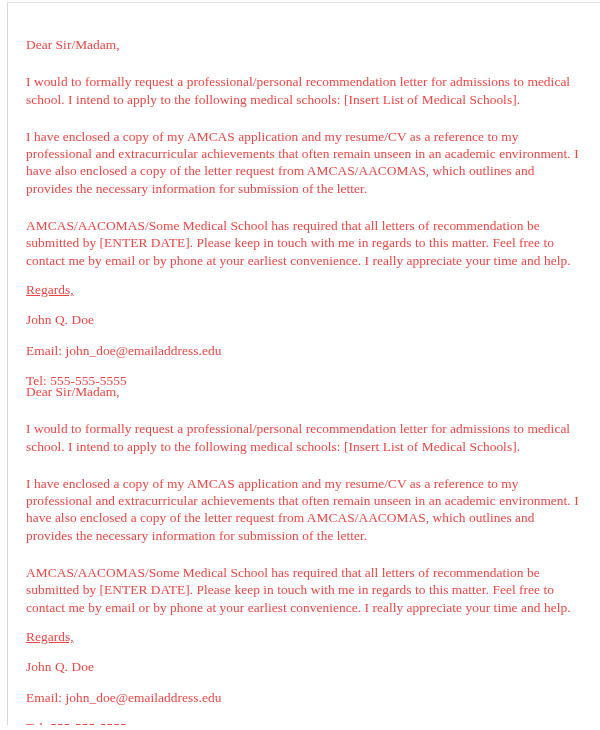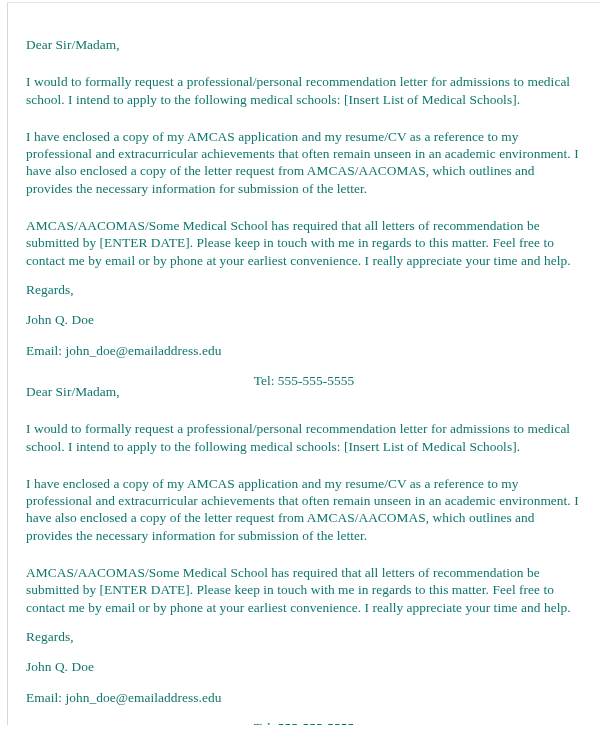--- a/index.html
+++ b/index.html
@@ -35,51 +35,51 @@
 
   #letter-1 { top: 33px; }
   #letter-2 { top: 380px; }
 
   .salutation,
   .para,
   .closing,
   .signer,
   .contact-line {
     margin: 0;
-    color: #0f766e;
+    color: #ef4444;
     font-size: 13.4px;
     line-height: 17.3px;
     text-align: left;
     letter-spacing: 0.05px;
   }
 
   .salutation {
     margin-bottom: 12px;
   }
 
   .para {
     margin-bottom: 12px;
     margin-top: 20px;
   }
 
   .closing {
     margin-bottom: 13px;
+    text-decoration: underline;
   }
 
   .signer {
     margin-bottom: 13px;
   }
 
   .contact-line {
     margin-bottom: 13px;
   }
 
   .contact-line:last-child {
     margin-bottom: 0;
-    text-align: center;
   }
 </style>
 </head>
 <body>
 
 <div id="page">
 
   <div class="letter" id="letter-1">
     <p class="salutation">Dear Sir/Madam,</p>
     <p class="para">I would to formally request a professional/personal recommendation letter for admissions to medical school. I intend to apply to the following medical schools: [Insert List of Medical Schools].</p>

